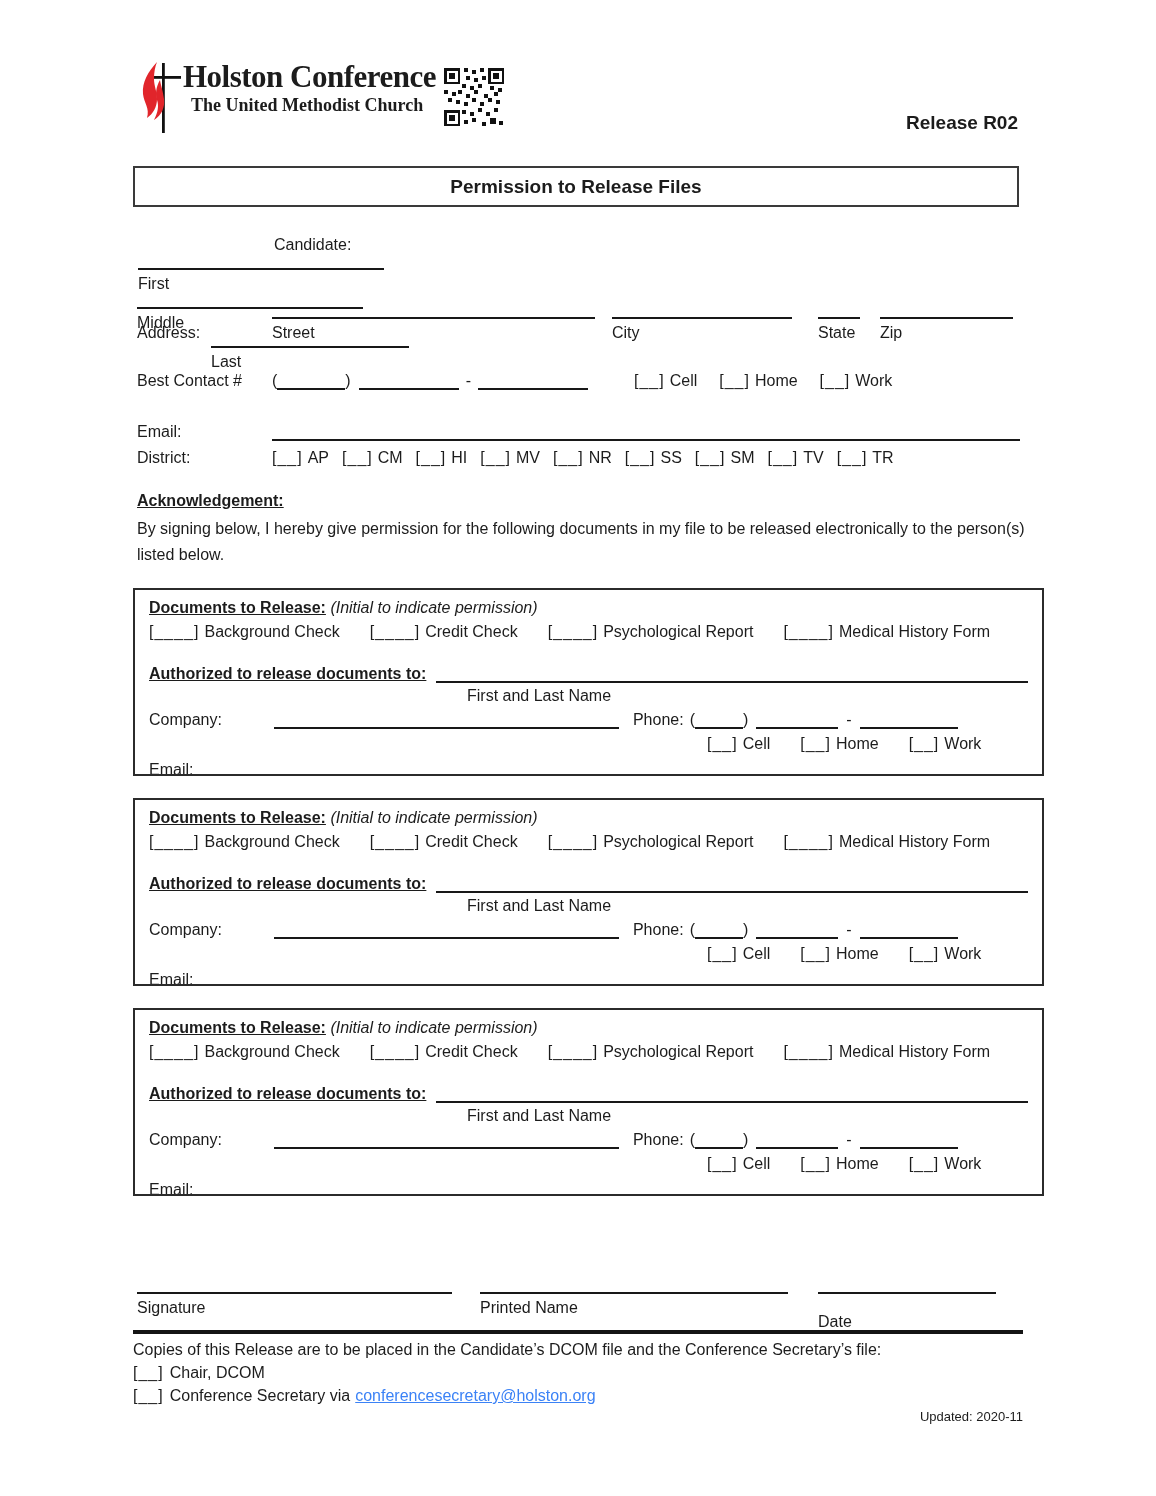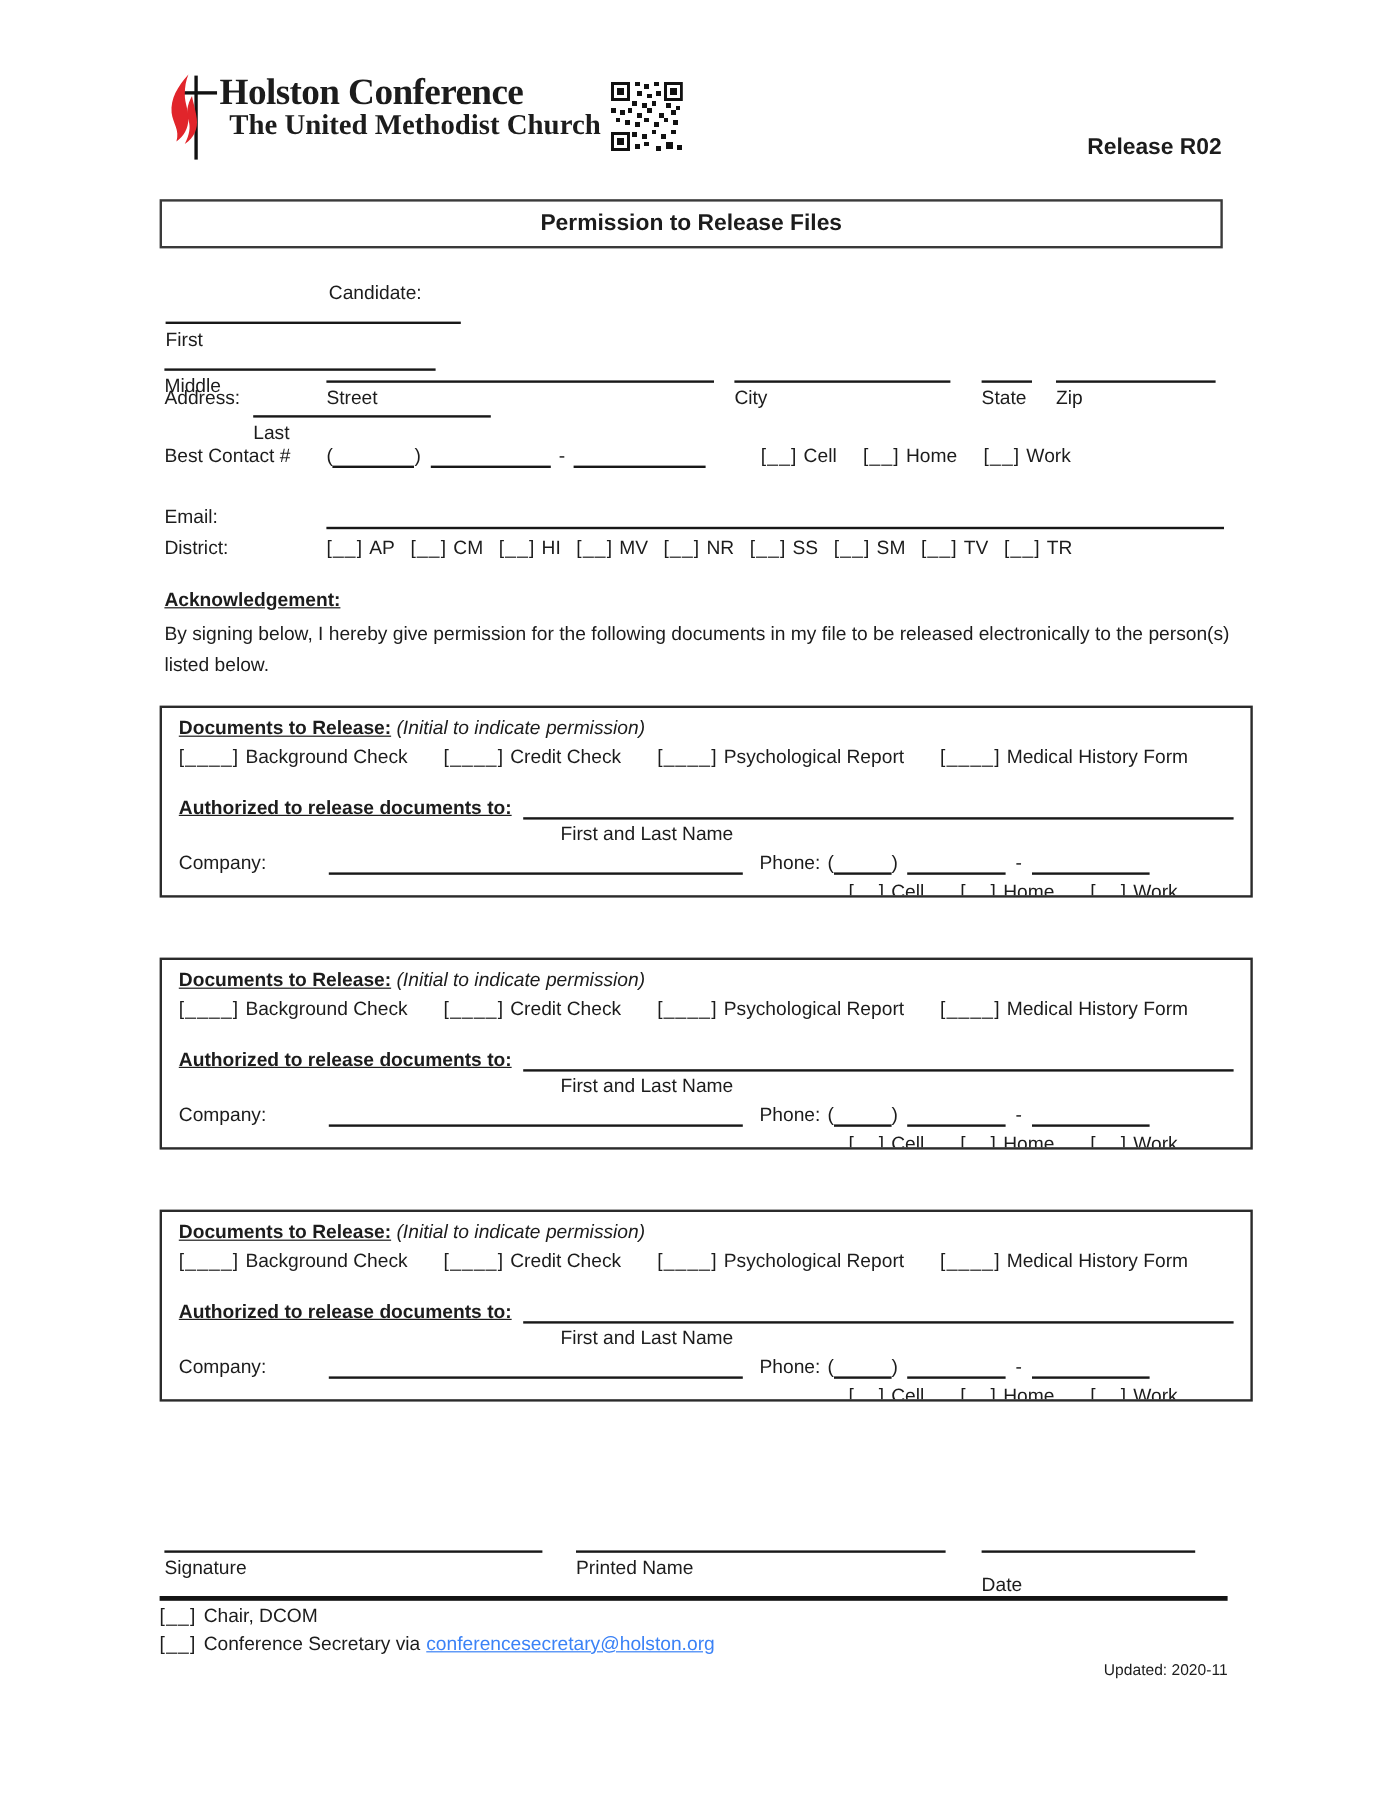--- a/index.html
+++ b/index.html
@@ -7,21 +7,21 @@
   .page {
     position:relative; width:1156px; height:1496px; background:#ffffff;
     font-family:"Liberation Sans", sans-serif; font-size:16px; color:#1c1c1c;
     overflow:hidden;
   }
   
   .logo-row { position:absolute; left:137px; top:60px; display:flex; align-items:flex-start; }
   .logo-mark { width:44px; height:80px; }
   .logo-text { margin-left:2px; font-family:"Liberation Serif", serif; font-weight:bold; }
   .org-name { font-size:31px; line-height:34px; letter-spacing:-0.5px; }
-  .org-sub  { font-size:24px; line-height:22px; margin-left:8px; }
+  .org-sub  { font-size:18px; line-height:22px; margin-left:8px; }
   .qr { margin-left:8px; margin-top:8px; }
   .release-tag { position:absolute; right:138px; top:112px; font-weight:bold; font-size:19px; }
   
   .title-box {
     position:absolute; left:133px; top:166px; width:886px; height:41px;
     border:2px solid #3a3a3a; text-align:center; line-height:37px;
     font-weight:bold; font-size:19px;
   }
   
   .row { position:absolute; left:137px; display:flex; align-items:flex-end; }
@@ -32,21 +32,21 @@
   .cb { white-space:nowrap; letter-spacing:1px; }
   .cbg { display:flex; align-items:flex-end; white-space:nowrap; }
   .cbg .cb { margin-right:5px; }
   .bu { font-weight:bold; text-decoration:underline; }
   .it { font-style:italic; }
   
   .ack { position:absolute; left:137px; top:492px; width:890px; }
   .ack p { margin-top:6px; line-height:26px; }
   
   .rbox {
-    position:absolute; left:133px; width:911px; height:160px;
+    position:absolute; left:133px; width:911px; height:188px;
     border:2px solid #2b2b2b; padding:9px 14px; overflow:hidden;
   }
   .rbox .docs { display:flex; align-items:flex-end; margin-top:6px; }
   .rbox .docs .cbg { margin-right:30px; }
   .rbox .auth-line { display:flex; align-items:flex-end; margin-top:24px; }
   .rbox .auth-line .wline { flex:1 1 auto; margin-left:10px; }
   .rbox .name-cap { margin-left:318px; margin-top:4px; }
   .rbox .co-line { display:flex; align-items:flex-end; margin-top:6px; }
   .rbox .co-line .co-gap { width:52px; }
   .rbox .ph-types { display:flex; margin-left:558px; margin-top:6px; }
@@ -434,20 +434,21 @@
       <span class="cap">Printed Name</span>
     </div>
     <div class="fgrp" style="width:178px;gap:14px;">
       <span class="wline"></span>
       <span class="cap">Date</span>
     </div>
   </div>
 
   <div class="footer">
     <div class="thick-rule"></div>
+    <div class="copies">Copies of this Release are to be placed in the Candidate’s DCOM file and the Conference Secretary’s file:</div>
     <div class="f-item">
       <span class="cb">[__]</span>
       <span>Chair, DCOM</span>
     </div>
     <div class="f-item">
       <span class="cb">[__]</span>
       <span>Conference Secretary via</span>
       <span style="width:5px;"></span>
       <a href="#">conferencesecretary@holston.org</a>
     </div>

